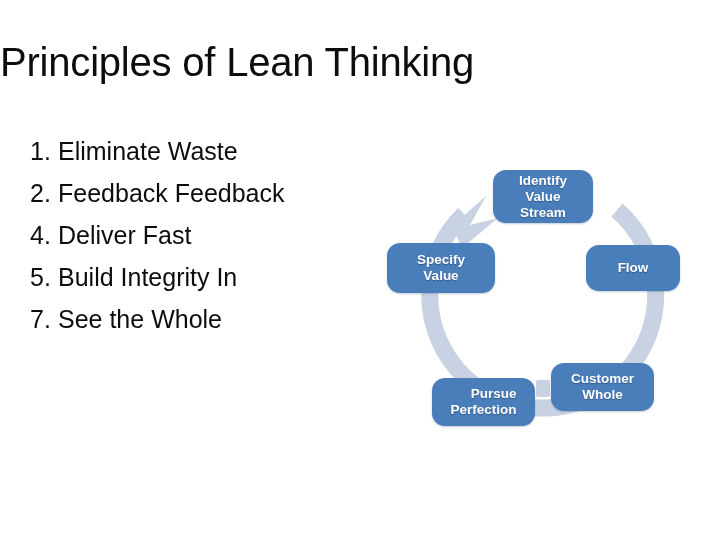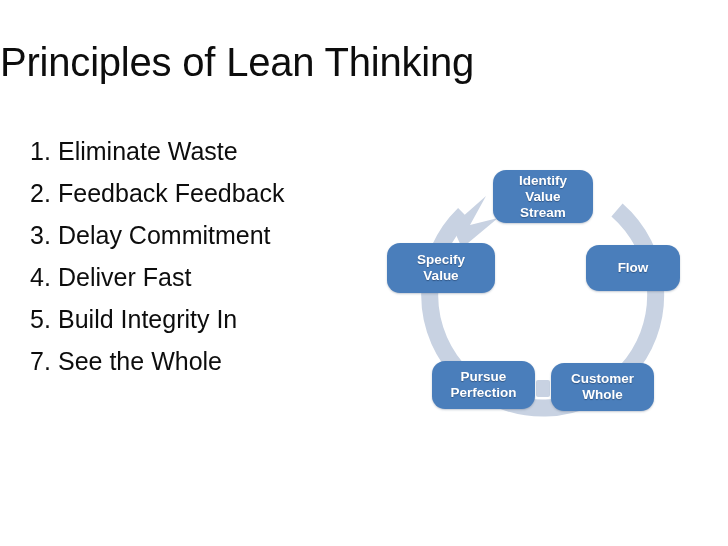--- a/index.html
+++ b/index.html
@@ -95,21 +95,21 @@
   #node-identify-value-stream {
     left: 115px; top: 18px; width: 100px; height: 53px;
   }
   #node-flow {
     left: 208px; top: 93px; width: 94px; height: 46px;
   }
   #node-customer-pull {
     left: 173px; top: 211px; width: 103px; height: 48px;
   }
   #node-pursue-perfection {
-    left: 54px; top: 209px; width: 103px; height: 48px;
+    left: 54px; top: 226px; width: 103px; height: 48px; text-align: right;
   }
   #node-specify-value {
     left: 9px; top: 91px; width: 108px; height: 50px;
   }
 
   
   #bottom-connector {
     position: absolute;
     left: 158px;
     top: 228px;
@@ -125,23 +125,20 @@
 <div id="slide">
 
   <div id="slide-title">Principles of Lean Thinking</div>
 
   <ul id="principles-list">
     <li>
       <span class="num">1.</span><span>Eliminate Waste</span>
     </li>
     <li>
       <span class="num">2.</span><span>Feedback Feedback</span>
-    </li>
-    <li>
-      <span class="num">3.</span><span>Delay Commitment</span>
     </li>
     <li>
       <span class="num">4.</span><span>Deliver Fast</span>
     </li>
     <li>
       <span class="num">5.</span><span>Build Integrity In</span>
     </li>
     <li>
       <span class="num">7.</span><span>See the Whole</span>
     </li>

